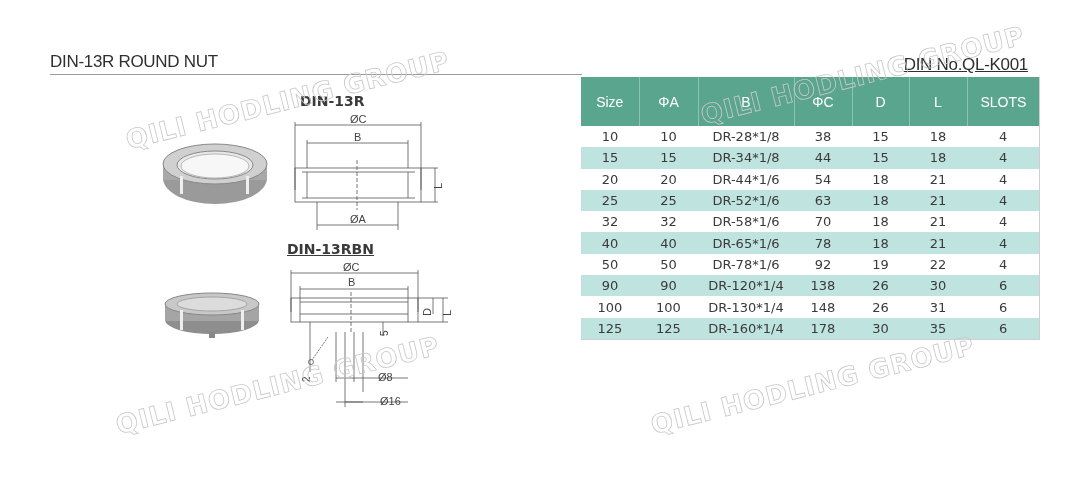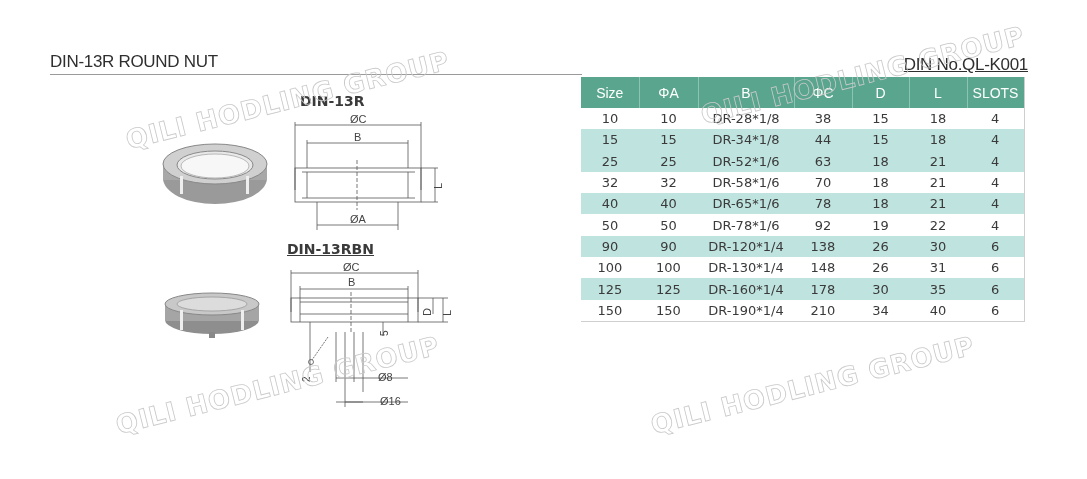--- a/index.html
+++ b/index.html
@@ -6,21 +6,21 @@
   body { width:1087px; height:479px; position:relative; overflow:hidden;
          font-family:"DejaVu Sans", sans-serif; color:#333; }
   .title { position:absolute; left:50px; top:52px; font-size:17px; color:#2f2f2f;
            font-family:"Liberation Sans", sans-serif; letter-spacing:-0.3px; }
   .rule { position:absolute; left:50px; top:74px; width:532px; height:1px; background:#9a9a9a; }
   .docno { position:absolute; right:59px; top:55px; font-size:17px; color:#2f2f2f;
            font-family:"Liberation Sans", sans-serif; letter-spacing:-0.3px;text-decoration:underline; }
   .sub { position:absolute; font-weight:bold; font-size:14px; color:#3a3a3a; }
   table.spec { position:absolute; left:581px; top:77px; border-collapse:collapse;
                font-size:13px; color:#3a3a3a; border-right:1px solid #cfcfcf; border-bottom:1px solid #cfcfcf; }
-  table.spec th { background:#5aa58d; color:#ffffff; font-weight:normal; height:23px; padding:4px;
+  table.spec th { background:#5aa58d; color:#ffffff; font-weight:normal; height:23px; padding:13px;
                   font-family:"Liberation Sans", sans-serif; font-size:14px;
                   border-right:1px solid #8cc4b3; text-align:center; }
   table.spec th:last-child { border-right:none;margin-left:29px; }
   table.spec td { height:21.3px; padding:0; text-align:center; }
   table.spec tr.alt td { background:#bfe3df; }
   .wm { position:absolute; font-size:26px; font-weight:bold; color:transparent;
         -webkit-text-stroke:0.8px #c9c9c9; transform:rotate(-14deg); transform-origin:left bottom;
         font-family:"DejaVu Sans", sans-serif; letter-spacing:1px; white-space:nowrap; pointer-events:none; }
   svg { position:absolute; }
 </style>
@@ -155,20 +155,29 @@
       </tr>
       <tr class="alt">
         <td>15</td>
         <td>15</td>
         <td>DR-34*1/8</td>
         <td>44</td>
         <td>15</td>
         <td>18</td>
         <td>4</td>
       </tr>
+      <tr>
+        <td>20</td>
+        <td>20</td>
+        <td>DR-44*1/6</td>
+        <td>54</td>
+        <td>18</td>
+        <td>21</td>
+        <td>4</td>
+      </tr>
       <tr class="alt">
         <td>25</td>
         <td>25</td>
         <td>DR-52*1/6</td>
         <td>63</td>
         <td>18</td>
         <td>21</td>
         <td>4</td>
       </tr>
       <tr>
@@ -218,28 +227,19 @@
       </tr>
       <tr class="alt">
         <td>125</td>
         <td>125</td>
         <td>DR-160*1/4</td>
         <td>178</td>
         <td>30</td>
         <td>35</td>
         <td>6</td>
       </tr>
-      <tr>
-        <td>150</td>
-        <td>150</td>
-        <td>DR-190*1/4</td>
-        <td>210</td>
-        <td>34</td>
-        <td>40</td>
-        <td>6</td>
-      </tr>
     </tbody>
 </table>
 
 <div class="wm" style="left:130px;top:125px;">QILI HODLING GROUP</div>
 <div class="wm" style="left:705px;top:100px;">QILI HODLING GROUP</div>
 <div class="wm" style="left:120px;top:410px;">QILI HODLING GROUP</div>
 <div class="wm" style="left:655px;top:410px;">QILI HODLING GROUP</div>
 
 </body></html>

